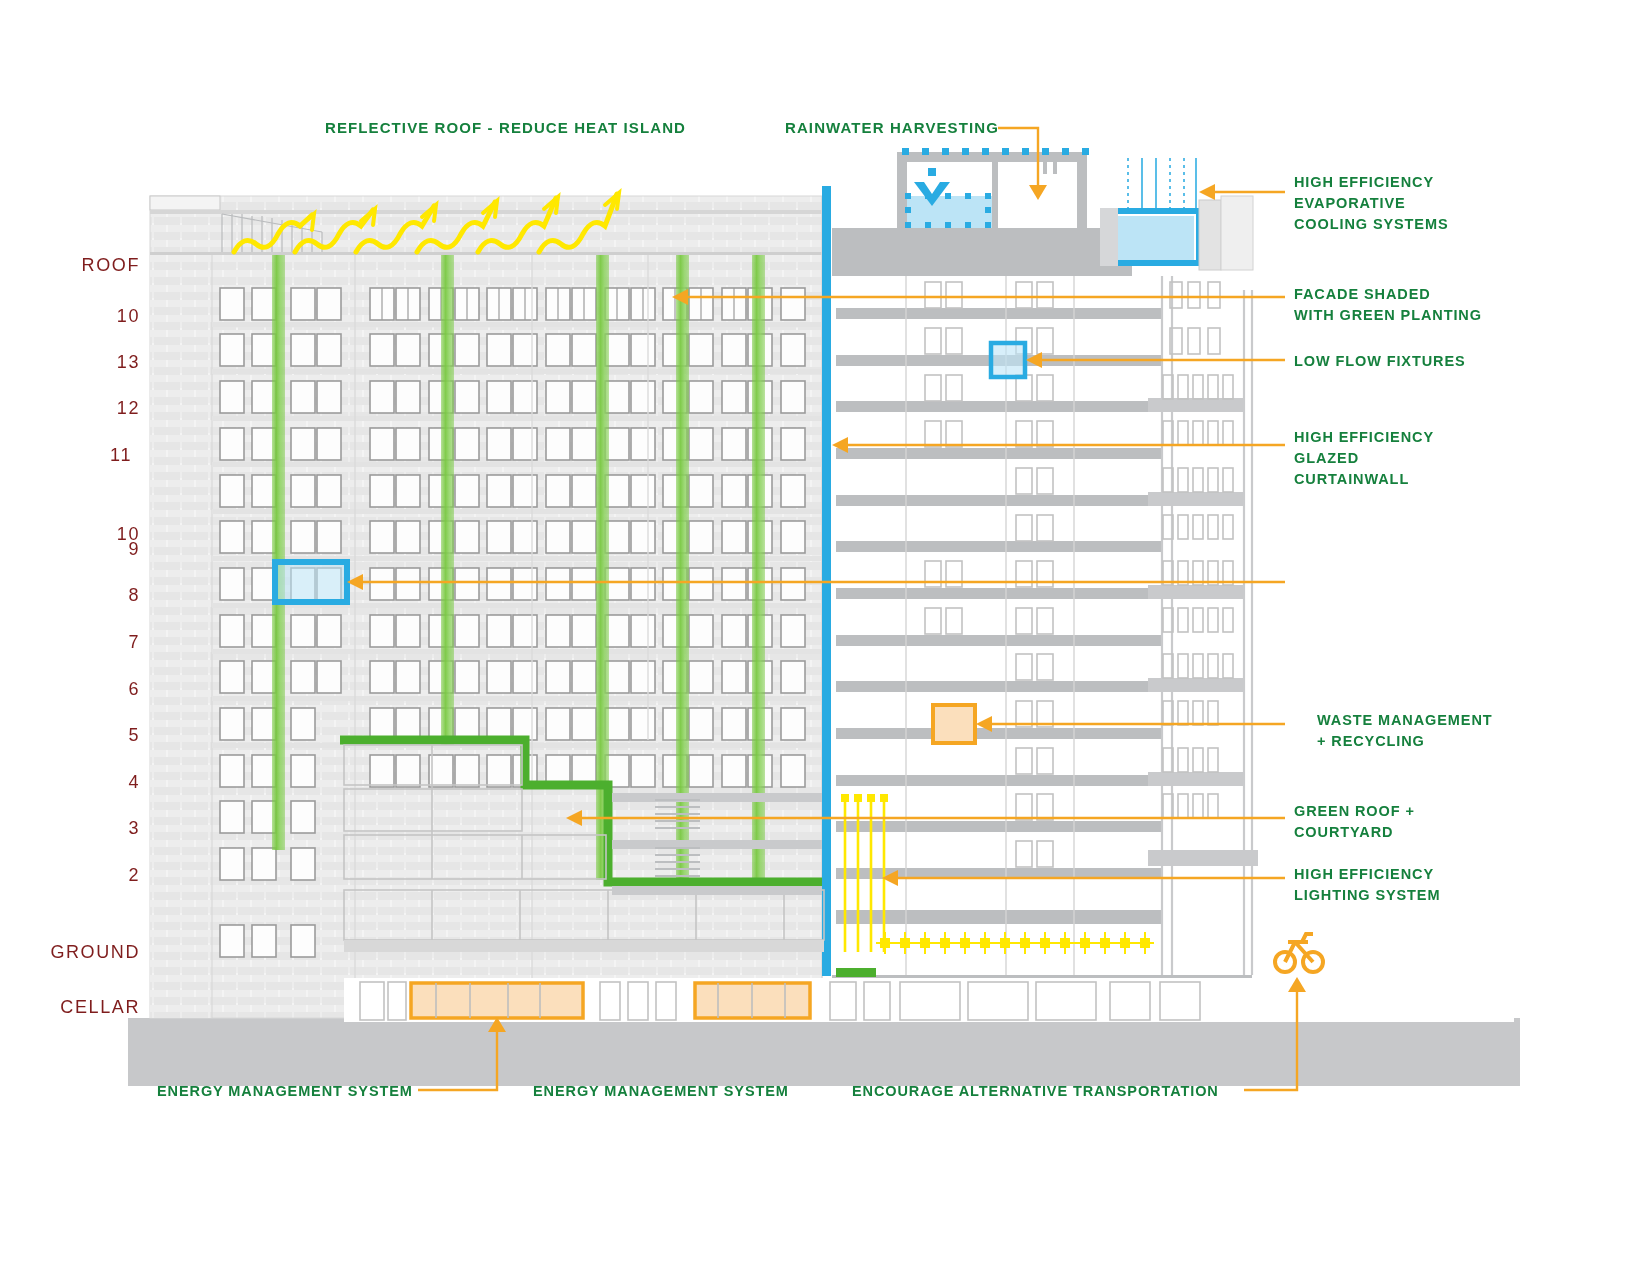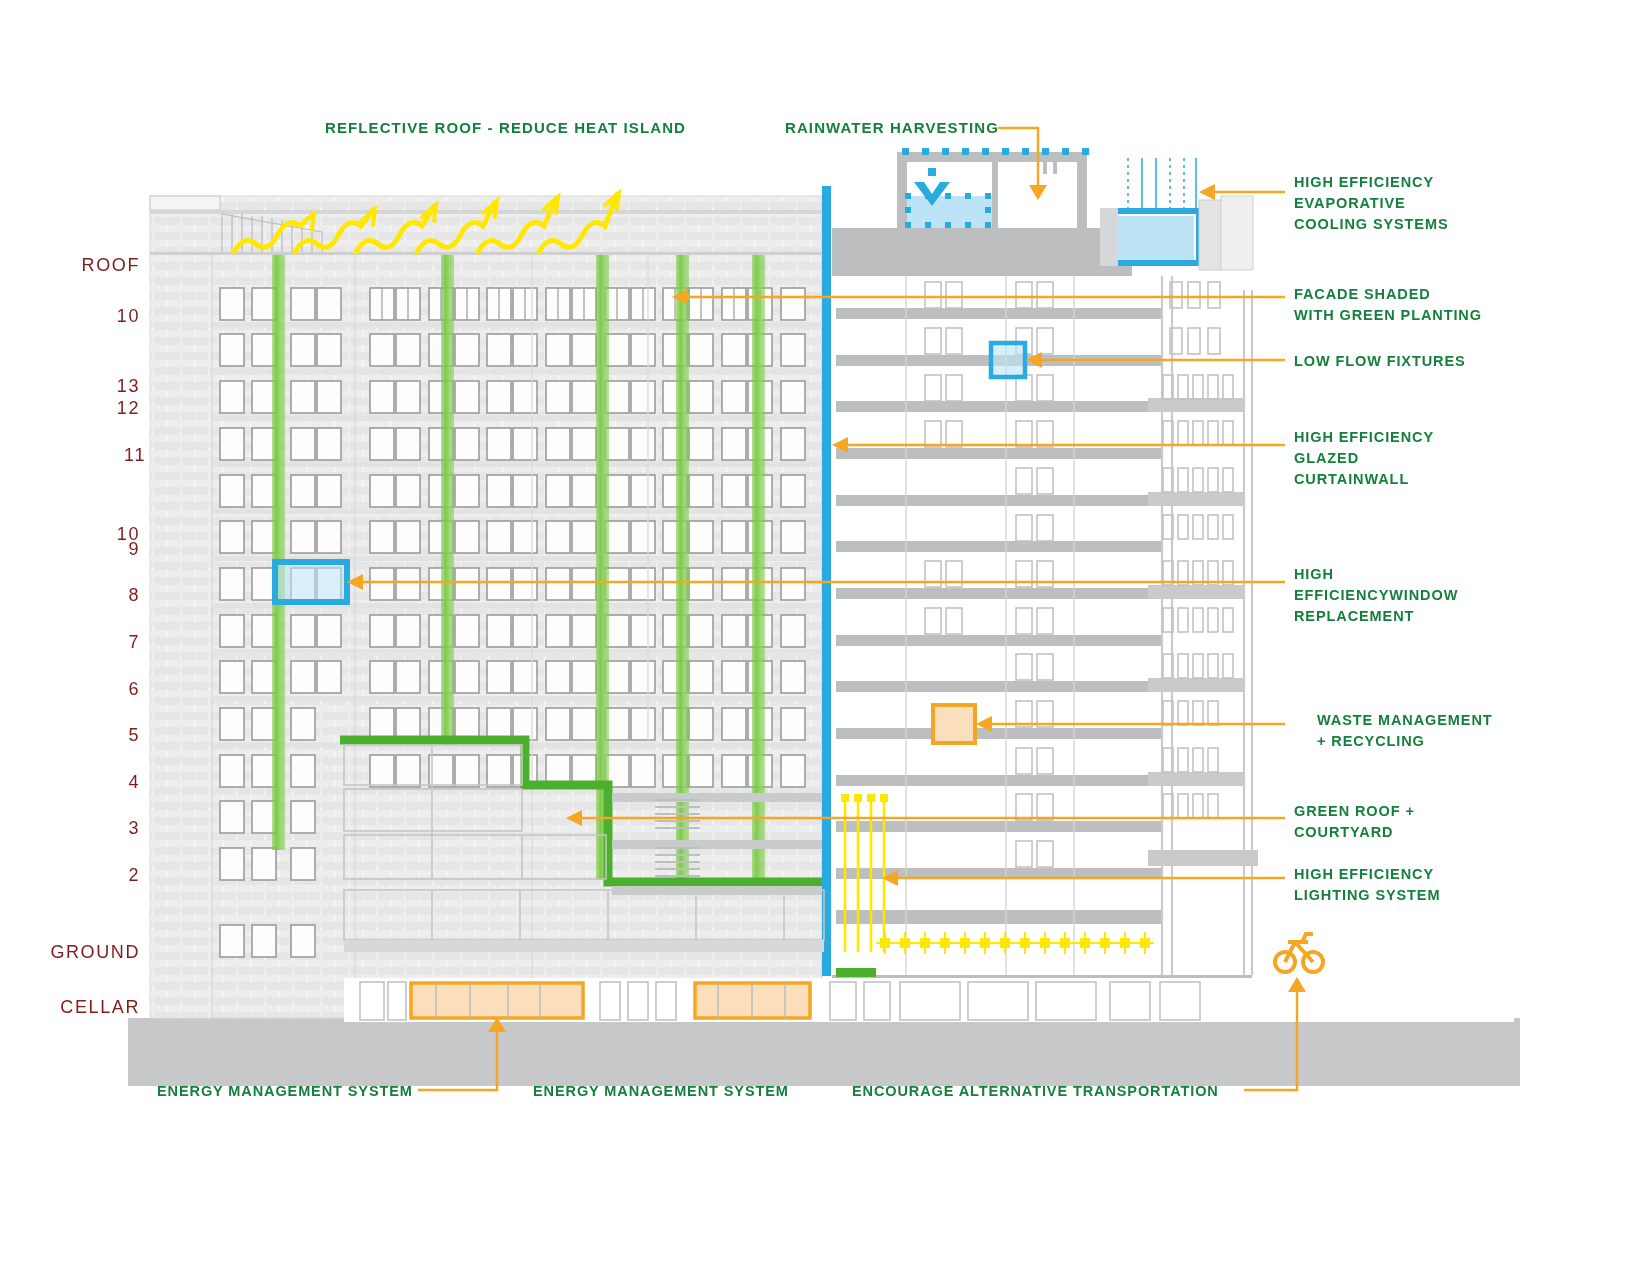--- a/index.html
+++ b/index.html
@@ -806,23 +806,23 @@
 
     <path d="M1244,1090 L1297,1090 L1297,982"></path>
     <path d="M1288,992 L1297,977 L1306,992" fill="#F5A623" stroke="none"></path>
   </g>
 
 </svg>
 
 <div>
   <div class="floorlab" style="left:20px;top:255px;width:120px;">ROOF</div>
   <div class="floorlab" style="left:20px;top:306px;width:120px;">10</div>
-  <div class="floorlab" style="left:20px;top:352px;width:120px;margin-top:24px;">13</div>
+  <div class="floorlab" style="left:20px;top:352px;width:120px;">13</div>
   <div class="floorlab" style="left:20px;top:398px;width:120px;">12</div>
-  <div class="floorlab" style="left:26px;top:445px;width:120px;text-align:right;">11</div>
+  <div class="floorlab" style="left:12px;top:445px;width:120px;text-align:right;">11</div>
   <div class="floorlab" style="left:20px;top:492px;width:120px;margin-top:32px;">10</div>
   <div class="floorlab" style="left:20px;top:539px;width:120px;">9</div>
   <div class="floorlab" style="left:20px;top:585px;width:120px;">8</div>
   <div class="floorlab" style="left:20px;top:632px;width:120px;">7</div>
   <div class="floorlab" style="left:20px;top:679px;width:120px;">6</div>
   <div class="floorlab" style="left:20px;top:725px;width:120px;">5</div>
   <div class="floorlab" style="left:20px;top:772px;width:120px;">4</div>
   <div class="floorlab" style="left:20px;top:818px;width:120px;">3</div>
   <div class="floorlab" style="left:20px;top:865px;width:120px;">2</div>
   <div class="floorlab" style="left:20px;top:942px;width:120px;">GROUND</div>
@@ -851,25 +851,20 @@
 <div class="callout" style="left:1294px;top:351px;">
   <div>LOW FLOW FIXTURES</div>
 </div>
 
 <div class="callout" style="left:1294px;top:427px;">
   <div>HIGH EFFICIENCY</div>
   <div>GLAZED</div>
   <div>CURTAINWALL</div>
 </div>
 
-<div class="callout" style="left:1294px;top:564px;">
-  <div>HIGH</div>
-  <div>EFFICIENCYWINDOW</div>
-  <div>REPLACEMENT</div>
-</div>
 
 <div class="callout" style="left:1294px;top:710px;margin-left:23px;">
   <div>WASTE MANAGEMENT</div>
   <div>+ RECYCLING</div>
 </div>
 
 <div class="callout" style="left:1294px;top:801px;">
   <div>GREEN ROOF +</div>
   <div>COURTYARD</div>
 </div>

